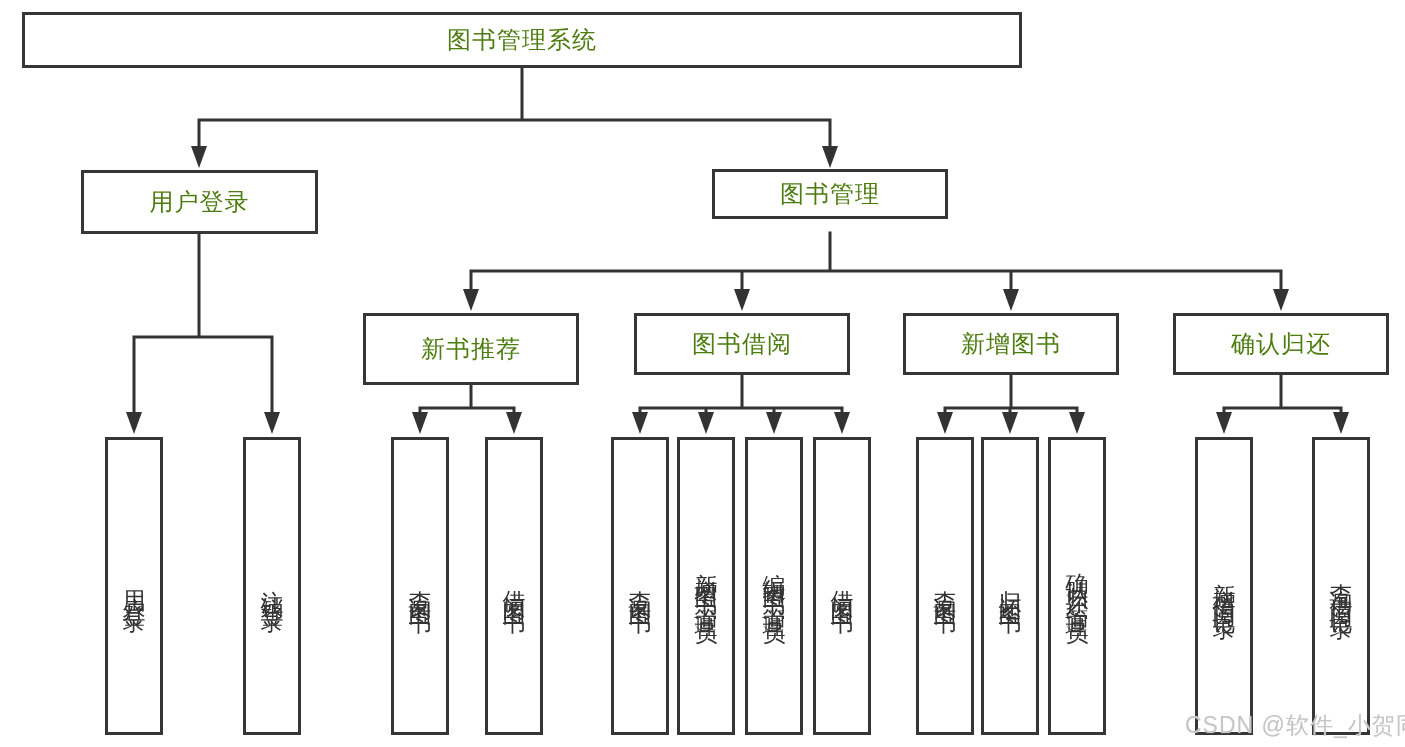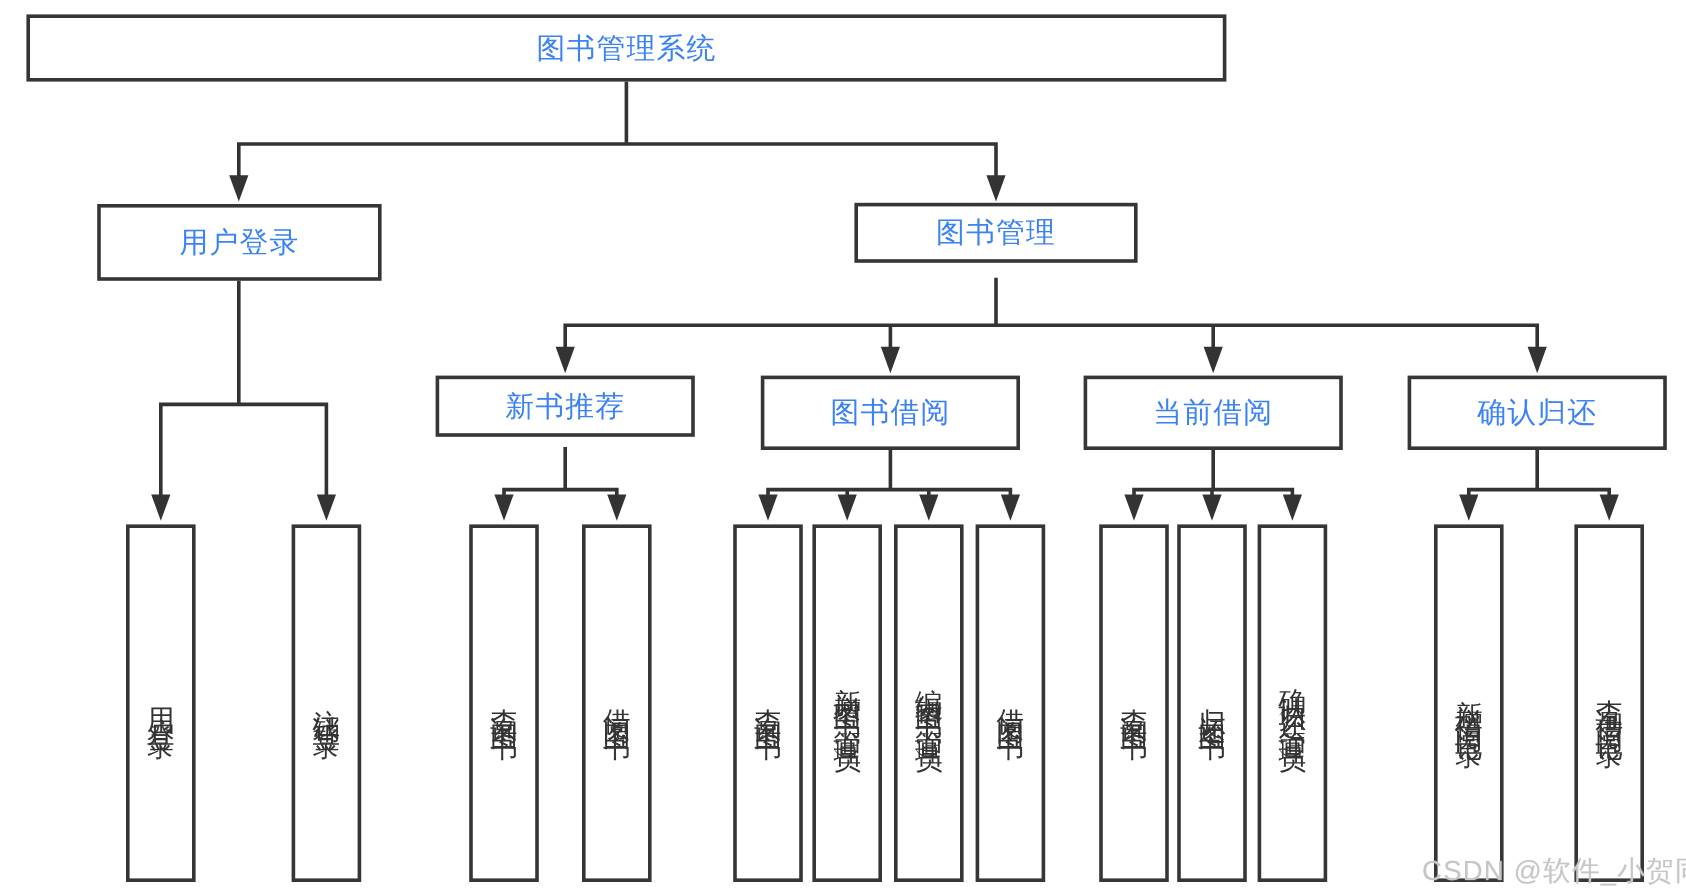--- a/index.html
+++ b/index.html
@@ -23,21 +23,21 @@
     height: 747px;
   }
   .node {
     position: absolute;
     box-sizing: border-box;
     background: #ffffff;
     border: 3px solid #363636;
     display: flex;
     align-items: center;
     justify-content: center;
-    color: #3b82f6;
+    color: #4d7c0f;
     font-size: 24px;
     letter-spacing: 1px;
     white-space: nowrap;
   }
   .leaf {
     position: absolute;
     box-sizing: border-box;
     top: 437px;
     width: 58px;
     height: 298px;
@@ -111,28 +111,28 @@
     <span>图书管理系统</span>
   </div>
 
   <div class="node" style="left:81px; top:170px; width:237px; height:64px;">
     <span>用户登录</span>
   </div>
   <div class="node" style="left:712px; top:169px; width:236px; height:50px;">
     <span>图书管理</span>
   </div>
 
-  <div class="node" style="left:363px; top:313px; width:216px; height:51px;">
+  <div class="node" style="left:363px; top:313px; width:216px; height:72px;">
     <span>新书推荐</span>
   </div>
   <div class="node" style="left:634px; top:313px; width:216px; height:62px;text-align:right;">
     <span>图书借阅</span>
   </div>
   <div class="node" style="left:903px; top:313px; width:216px; height:62px;">
-    <span>当前借阅</span>
+    <span>新增图书</span>
   </div>
   <div class="node" style="left:1173px; top:313px; width:216px; height:62px;">
     <span>确认归还</span>
   </div>
 
   <div class="leaf" style="left:105px;">
     <span class="vtext">用户登录</span>
   </div>
   <div class="leaf" style="left:243px;">
     <span class="vtext">注销登录</span>

